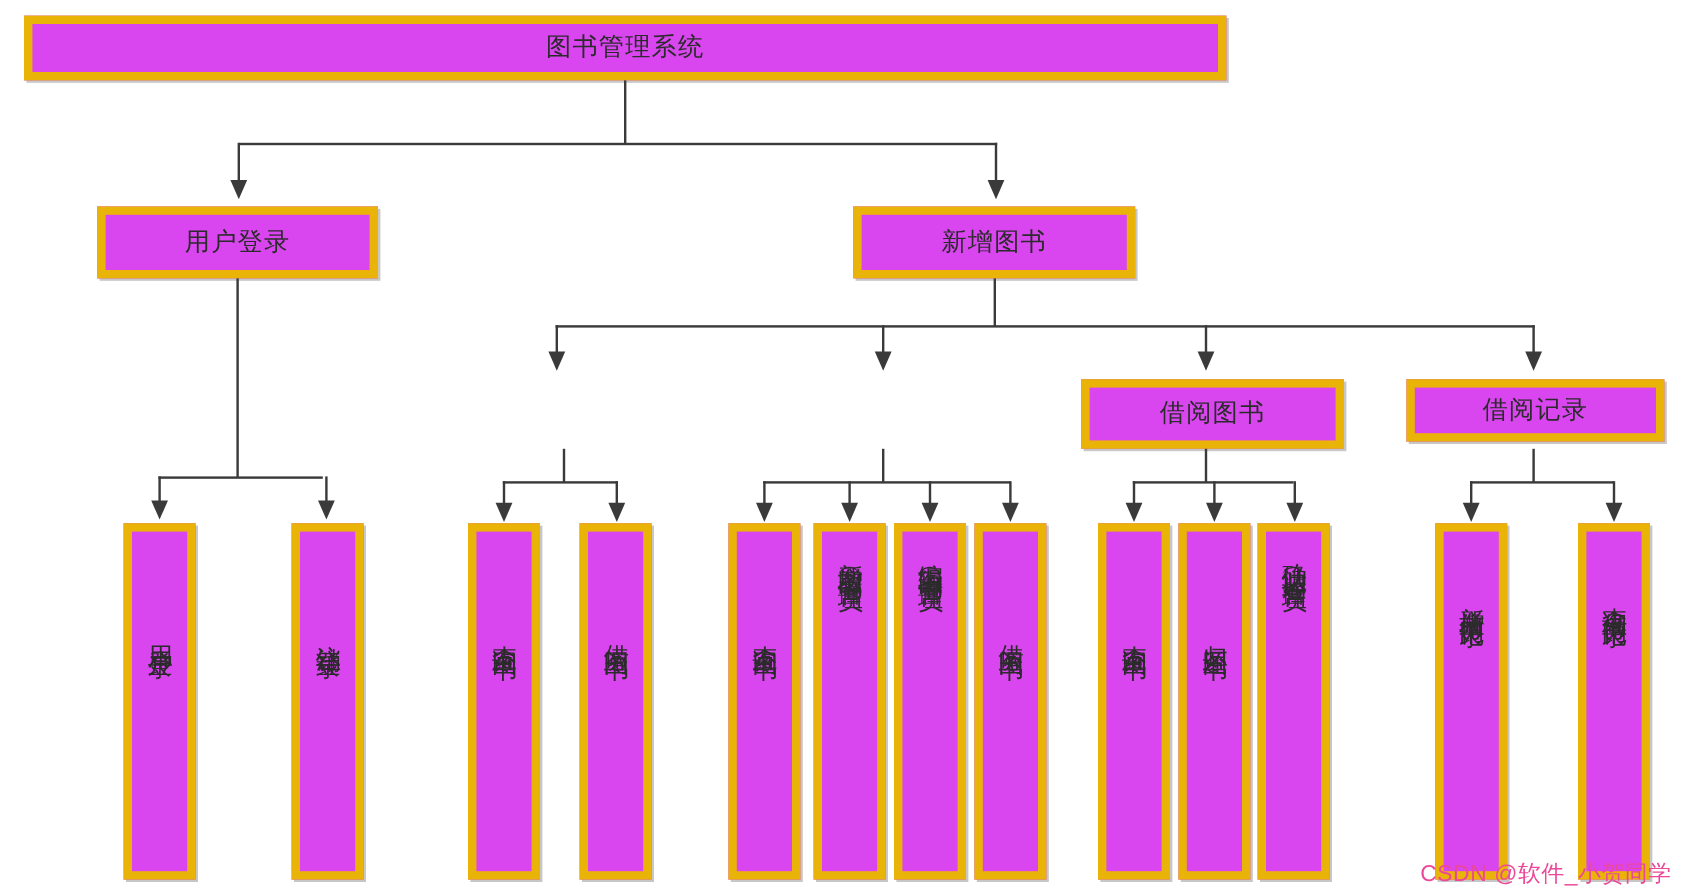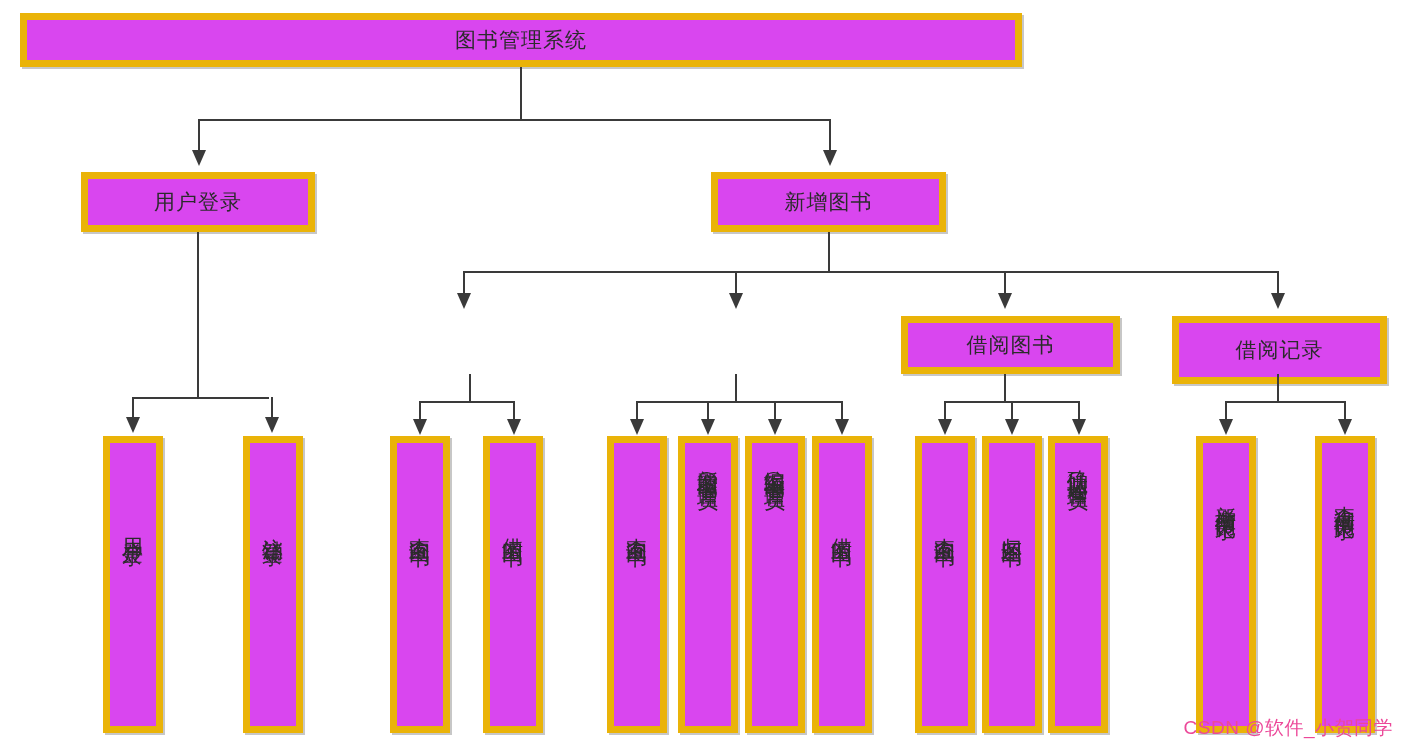--- a/index.html
+++ b/index.html
@@ -112,21 +112,21 @@
   <div class="vline" style="left:735px;top:271px;width:2px;height:24px;"></div>
   <div class="arrow" style="left:729px;top:293px;"></div>
   <div class="vline" style="left:1004px;top:271px;width:2px;height:24px;"></div>
   <div class="arrow" style="left:998px;top:293px;"></div>
   <div class="vline" style="left:1277px;top:271px;width:2px;height:24px;"></div>
   <div class="arrow" style="left:1271px;top:293px;"></div>
 
   <div class="node" style="left:901px;top:316px;width:219px;height:58px;">
     <span class="lbl">借阅图书</span>
   </div>
-  <div class="node" style="left:1172px;top:316px;width:215px;height:68px;">
+  <div class="node" style="left:1172px;top:316px;width:215px;height:52px;">
     <span class="lbl">借阅记录</span>
   </div>
 
   <div class="vline" style="left:469px;top:374px;width:2px;height:28px;"></div>
   <div class="hline" style="left:419px;top:401px;width:96px;height:2px;"></div>
   <div class="vline" style="left:419px;top:401px;width:2px;height:20px;"></div>
   <div class="arrow" style="left:413px;top:419px;"></div>
   <div class="vline" style="left:513px;top:401px;width:2px;height:20px;"></div>
   <div class="arrow" style="left:507px;top:419px;"></div>
 

